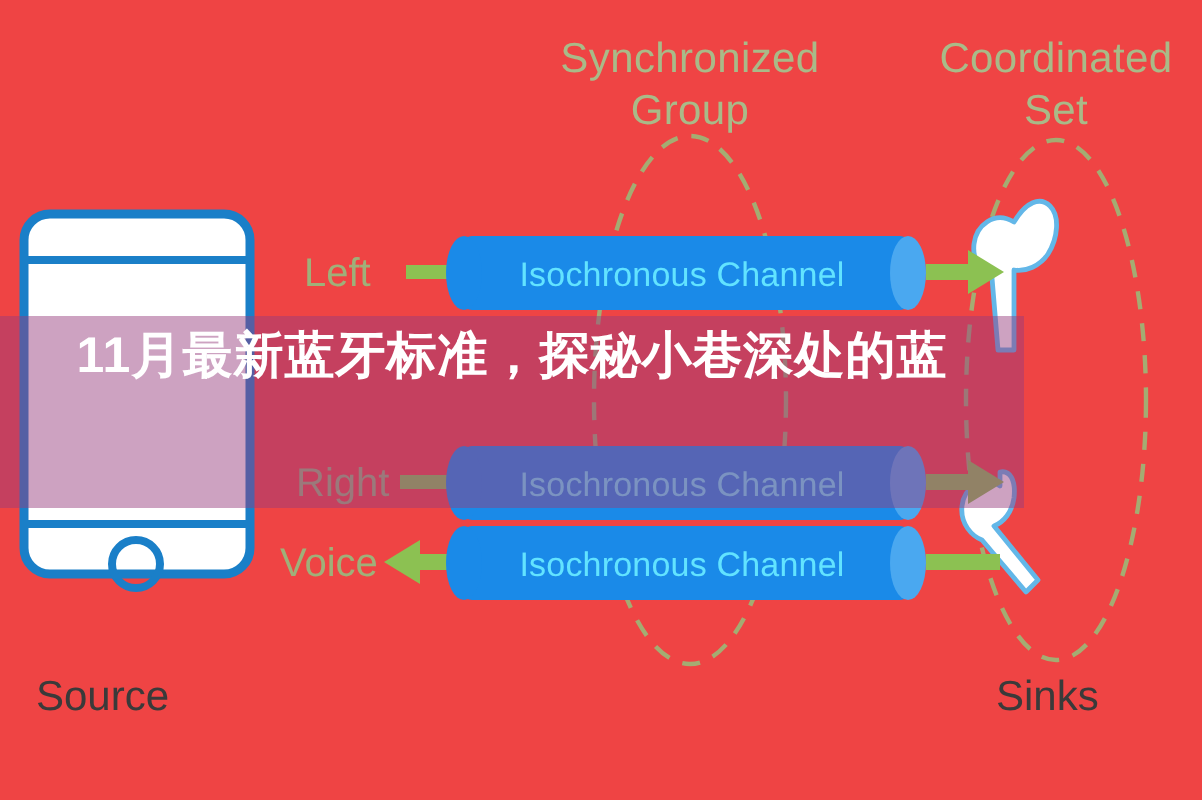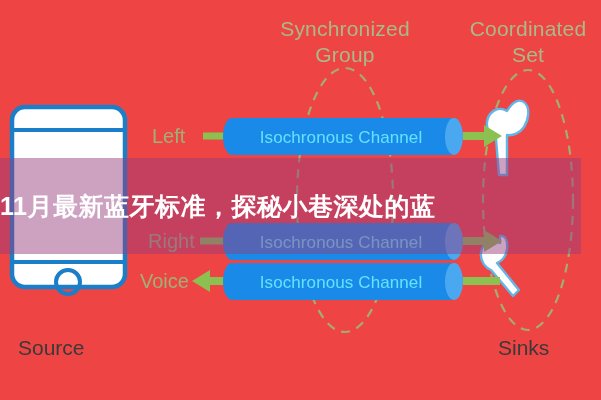--- a/index.html
+++ b/index.html
@@ -45,25 +45,25 @@
     font-weight: 500;
     fill: #62e3ff;
     letter-spacing: .1px;
   }
 
   
   #caption-band {
     position: absolute;
     left: 0;
     top: 158px;
-    width: 581px;
+    width: 512px;
     height: 96px;
     background: rgba(150, 60, 125, 0.48);
     display: flex;
-    flex-direction: row;
+    flex-direction: column;
     align-items: center;
     justify-content: space-between;
     box-sizing: border-box;
   }
   #caption-band .cap-line {
     color: #ffffff;
     font-family: "Liberation Sans", sans-serif;
     font-weight: bold;
     font-size: 25px;
     line-height: 40px;

